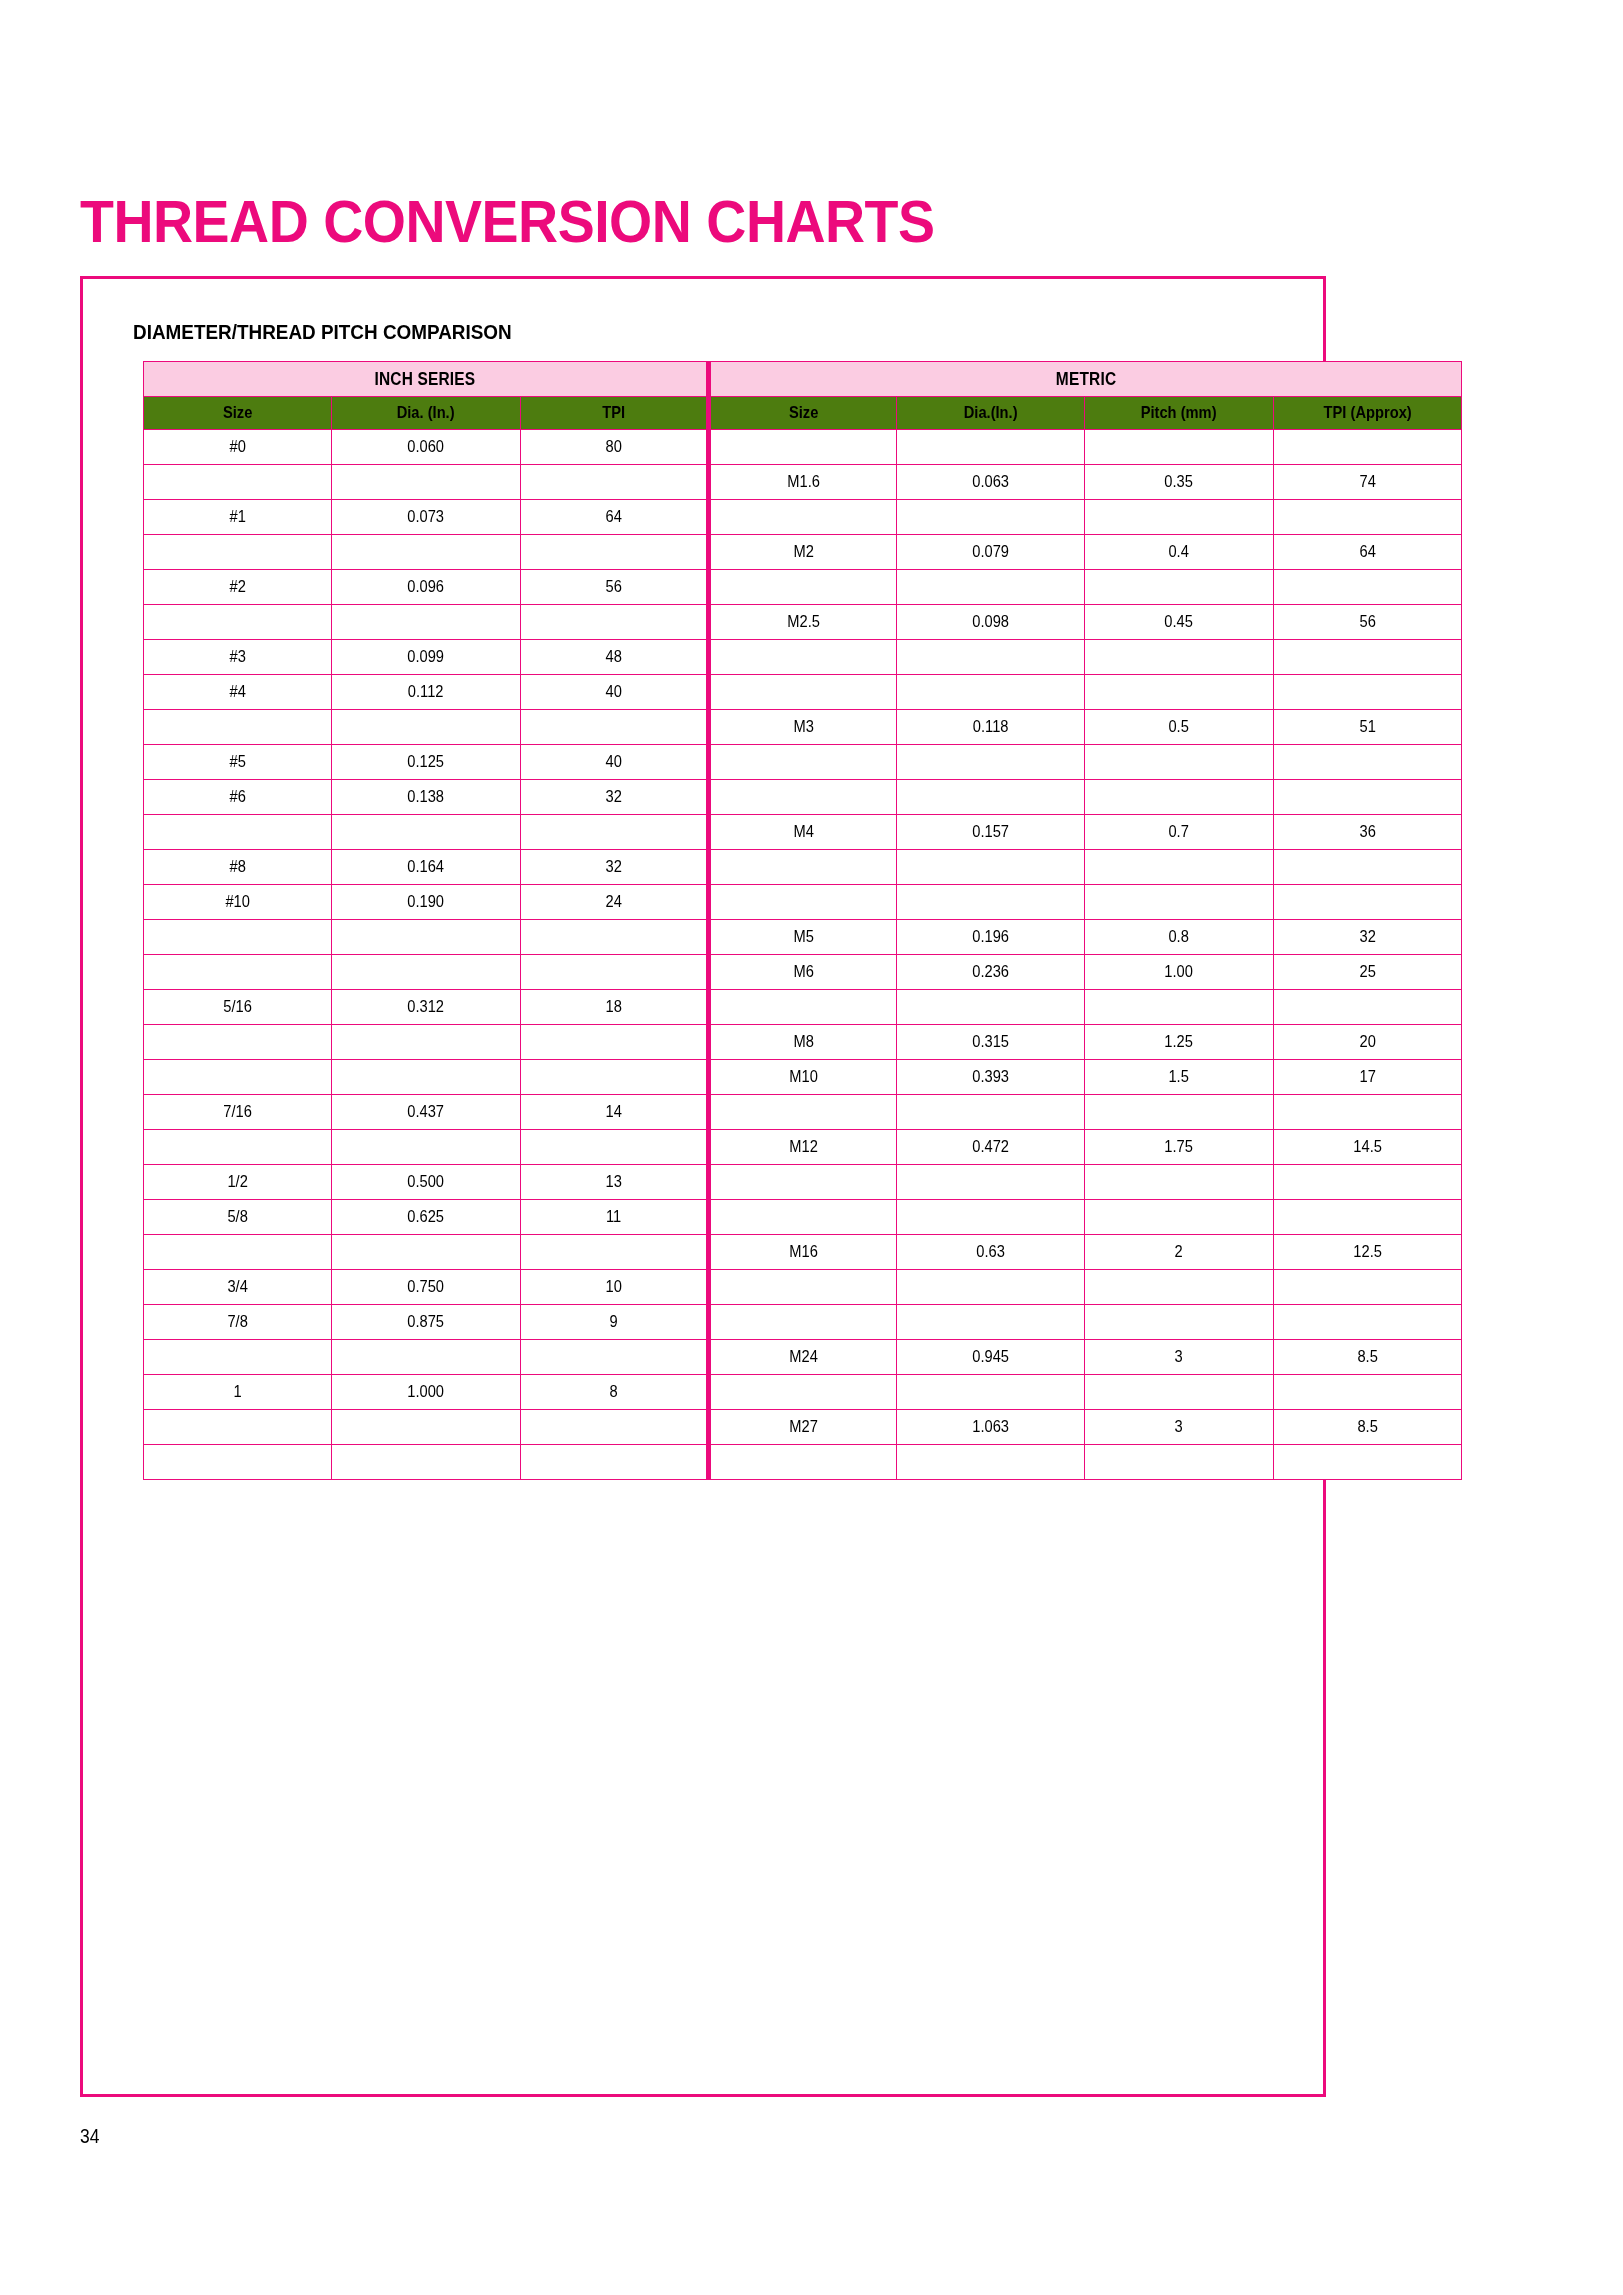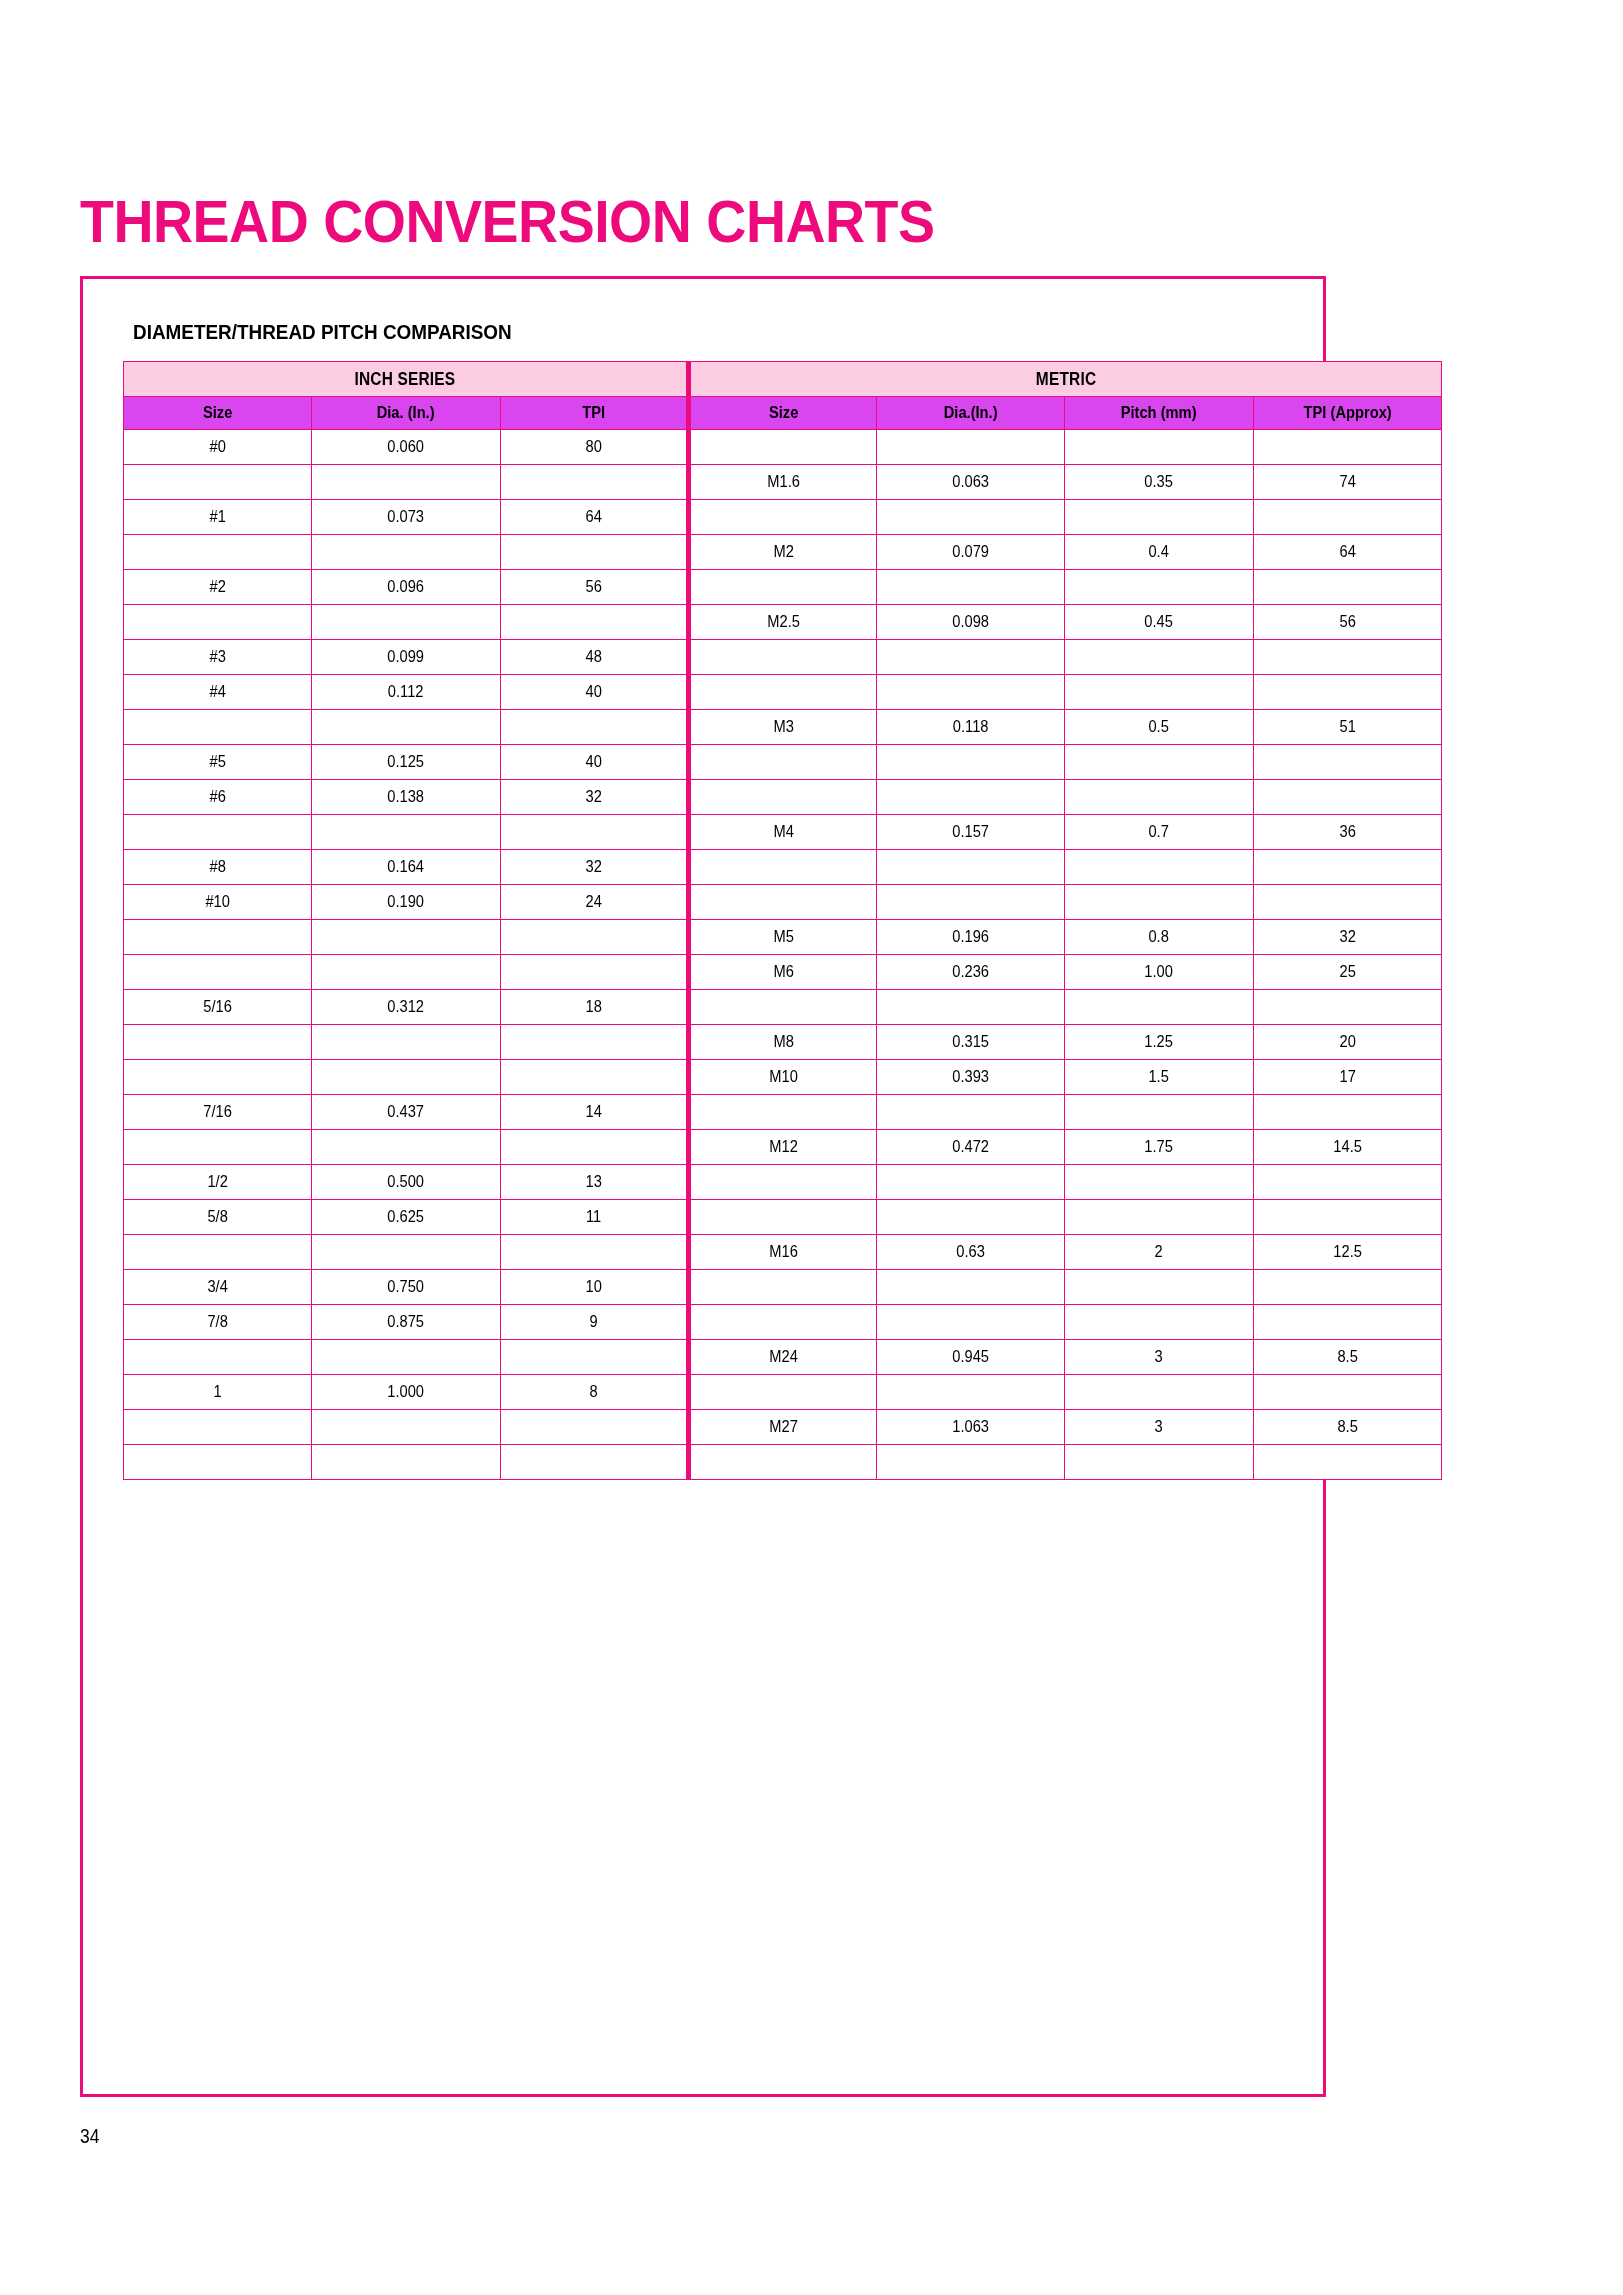--- a/index.html
+++ b/index.html
@@ -54,21 +54,21 @@
     letter-spacing: 0px;
     color: #000000;
     transform: scaleX(0.90);
     transform-origin: left center;
     white-space: nowrap;
   }
 
   
   .table-wrap {
     position: absolute;
-    left: 40px;
+    left: 60px;
     top: 82px;
     width: 1319px;
   }
 
   table.thread-table {
     border-collapse: collapse;
     table-layout: fixed;
     width: 1319px;
   }
 
@@ -92,21 +92,21 @@
   table.thread-table th.group-head {
     background: #FBCCE2;
     font-weight: bold;
     font-size: 17.6px;
     height: 35px;
     letter-spacing: 0.2px;
   }
 
   
   table.thread-table th.col-head {
-    background: #d946ef;
+    background: #4d7c0f;
     font-weight: bold;
     font-size: 16.7px;
     height: 33px;
   }
 
   
   table.thread-table .split-left {
     border-right: 5.6px solid #EC0A7C;
   }
 

